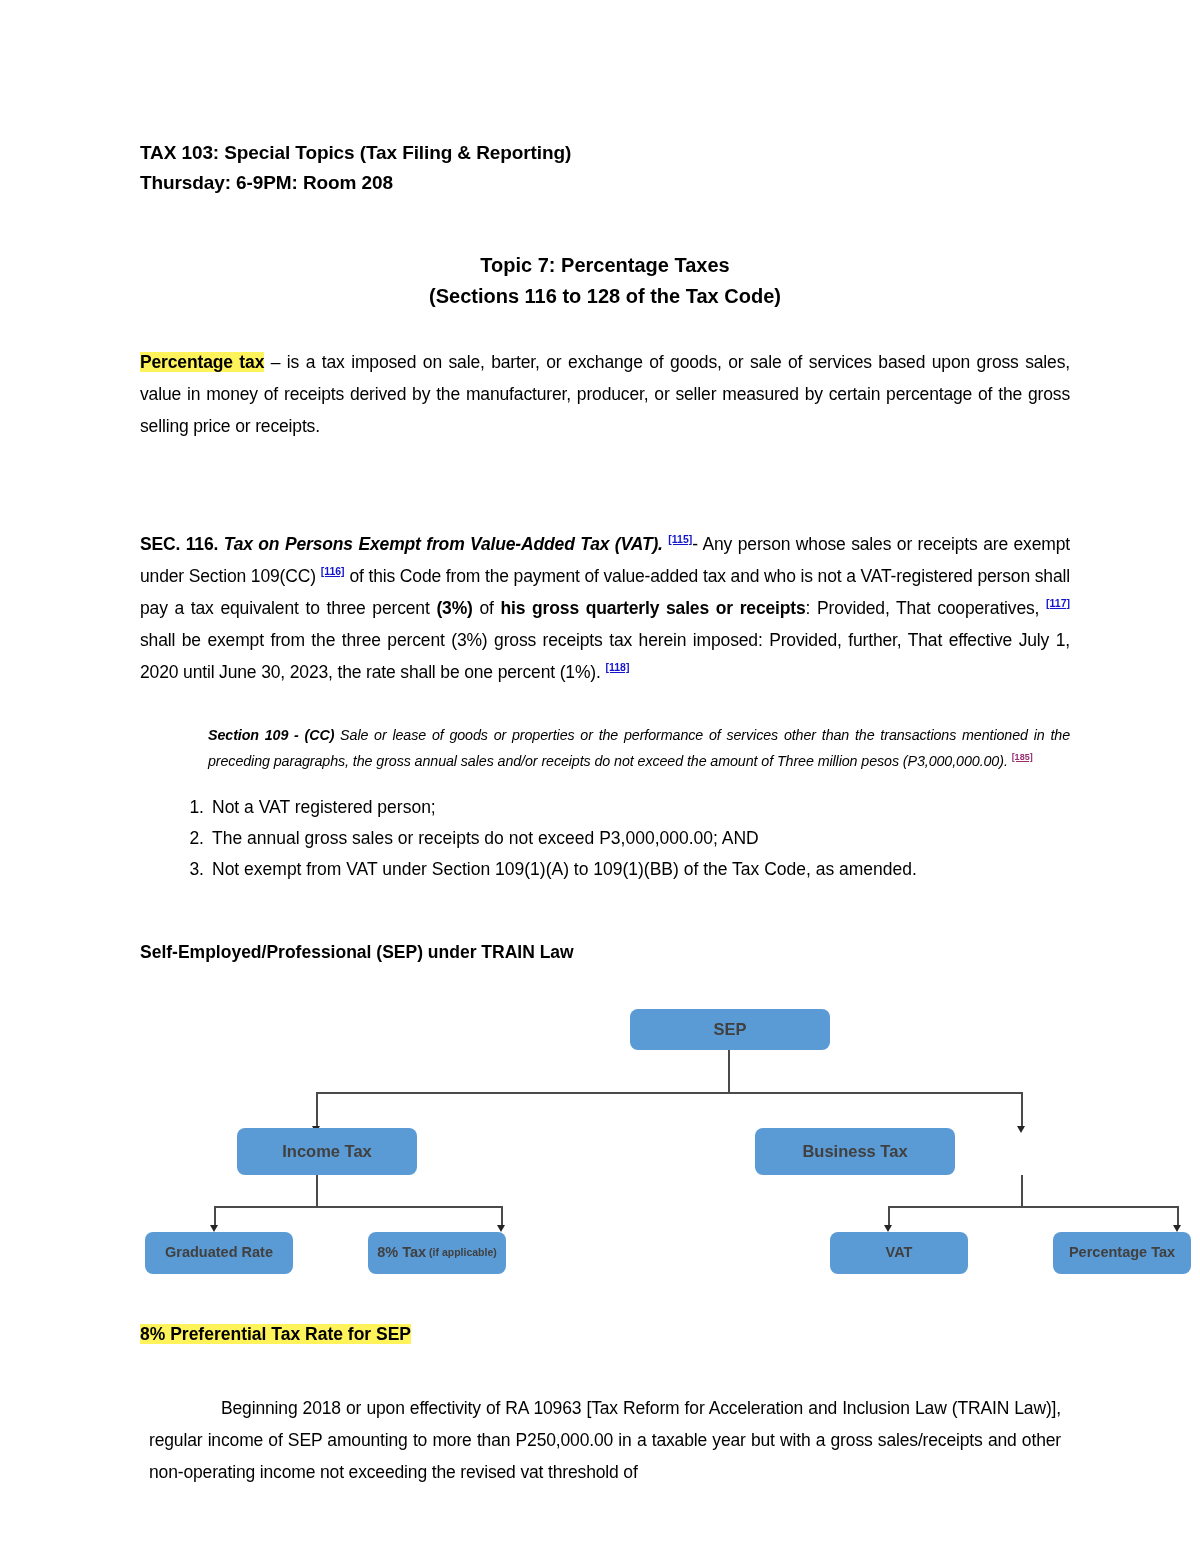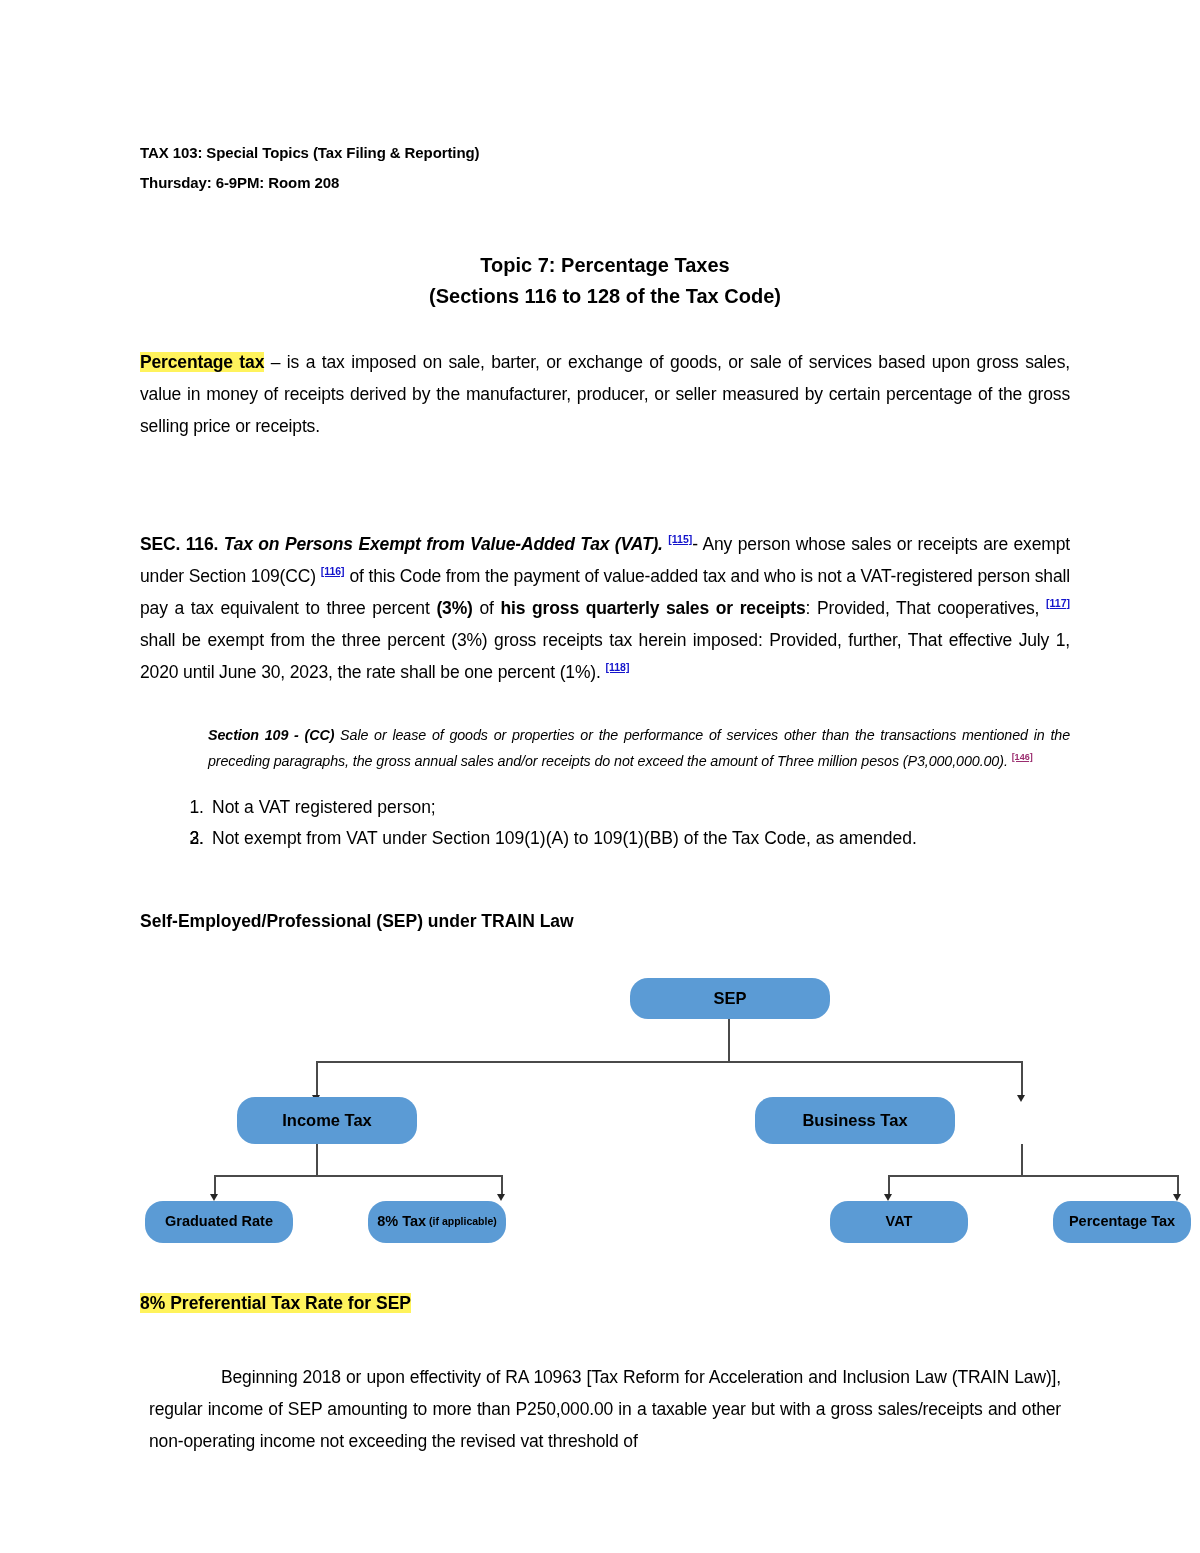--- a/index.html
+++ b/index.html
@@ -22,21 +22,21 @@
   }
   .content {
     position: absolute;
     left: 140px;
     top: 138px;
     width: 930px;
   }
 
   
   .hdr-line {
-    font-size: 15px;
+    font-size: 19px;
     font-weight: bold;
     line-height: 30px;
     letter-spacing: -0.1px;
   }
   .spacer-lg { height: 52px; }
   .spacer-md { height: 34px; }
   .spacer-sm { height: 18px; }
 
   .title-block {
     text-align: center;
@@ -112,22 +112,22 @@
   
   .diagram {
     position: relative;
     width: 930px;
     height: 232px;
     margin: 0;
   }
   .node {
     position: absolute;
     background: #5B9BD5;
-    border-radius: 18px;
-    color: #000000;
+    border-radius: 8px;
+    color: #404040;
     font-weight: bold;
     display: flex;
     align-items: center;
     justify-content: center;
     text-align: center;
     box-sizing: border-box;
     line-height: 1.1;
   }
   .node.lvl1 { font-size: 16.5px; }
   .node.lvl2 { font-size: 16.5px; }
@@ -182,28 +182,28 @@
 
     <p class="body-text"><span class="hl">Percentage tax</span><span> – is a tax imposed on sale, barter, or exchange of goods, or sale of services based upon gross sales, value in money of receipts derived by the manufacturer, producer, or seller measured by certain percentage of the gross selling price or receipts.</span></p>
 
     <div class="spacer-lg"></div>
     <div class="spacer-md"></div>
 
     <p class="body-text"><span class="b">SEC. 116.</span> <span class="bi">Tax on Persons Exempt from Value-Added Tax (VAT).</span> <a class="fn fn-blue" href="#">[115]</a><span>- Any person whose sales or receipts are exempt under Section 109(CC) </span><a class="fn fn-blue" href="#">[116]</a><span> of this Code from the payment of value-added tax and who is not a VAT-registered person shall pay a tax equivalent to three percent </span><span class="b">(3%)</span><span> of </span><span class="b">his gross quarterly sales or receipts</span><span>: Provided, That cooperatives, </span><a class="fn fn-blue" href="#">[117]</a><span> shall be exempt from the three percent (3%) gross receipts tax herein imposed: Provided, further, That effective July 1, 2020 until June 30, 2023, the rate shall be one percent (1%). </span><a class="fn fn-blue" href="#">[118]</a></p>
 
     <div class="spacer-md"></div>
 
-    <p class="quote-block"><span class="b">Section 109 - (CC)</span><span> Sale or lease of goods or properties or the performance of services other than the transactions mentioned in the preceding paragraphs, the gross annual sales and/or receipts do not exceed the amount of Three million pesos (P3,000,000.00). </span><a class="fn fn-purple" href="#">[146]</a></p>
+    <p class="quote-block"><span class="b">Section 109 - (CC)</span><span> Sale or lease of goods or properties or the performance of services other than the transactions mentioned in the preceding paragraphs, the gross annual sales and/or receipts do not exceed the amount of Three million pesos (P3,000,000.00). </span><a class="fn fn-purple" href="#">[185]</a></p>
 
     <div class="spacer-sm"></div>
 
 
     <ol class="req-list">
       <li><span class="num">1.</span><span>Not a VAT registered person;</span></li>
-      <li><span class="num">2.</span></li>
+      <li><span class="num">2.</span><span>The annual gross sales or receipts do not exceed P3,000,000.00; AND</span></li>
       <li><span class="num">3.</span><span>Not exempt from VAT under Section 109(1)(A) to 109(1)(BB) of the Tax Code, as amended.</span></li>
     </ol>
 
     <div class="spacer-lg"></div>
 
     <div class="section-head">Self-Employed/Professional (SEP) under TRAIN Law</div>
 
     <div class="spacer-md"></div>
 
     <div class="diagram">

